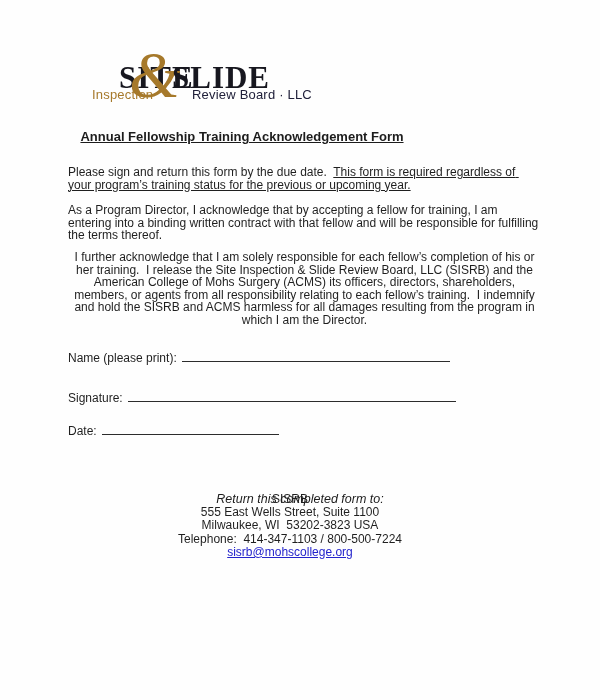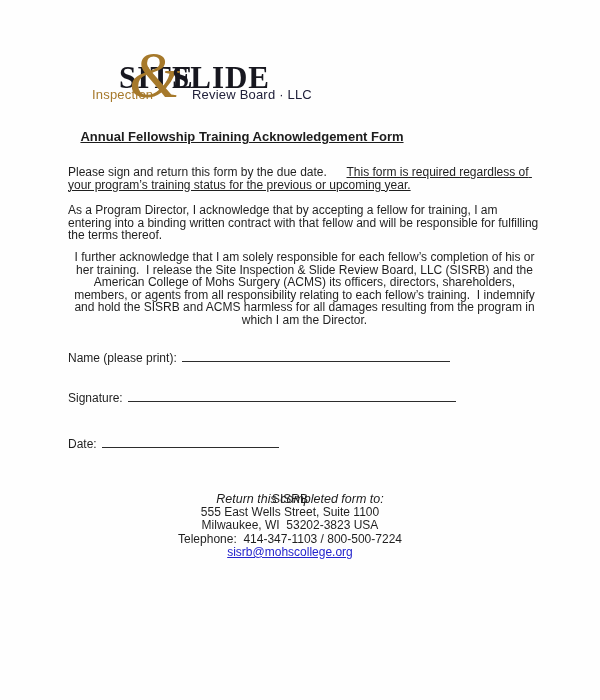--- a/index.html
+++ b/index.html
@@ -52,32 +52,32 @@
   
   .para {
     position:absolute; left:68px; width:473px;
     font-size:12px; line-height:12.6px;
     color:#1f1f1f;
     white-space:pre-wrap;
   }
   .para-1 { top:166px; }
   .para-2 { top:204px; }
   .para-3 { top:251px;text-align:center; }
-  .u { text-decoration:underline;margin-left:13px; }
+  .u { text-decoration:underline; }
 
   
   .field {
     position:absolute; left:68px;
     font-size:12px; line-height:14px;
     white-space:nowrap;
     color:#1f1f1f;
   }
   .field-name { top:350px; }
   .field-sig  { top:390px; }
-  .field-date { top:436px;text-align:center; }
+  .field-date { top:423px;text-align:center; }
   .fill-line {
     display:inline-block;
     border-bottom:1.3px solid #2c2c2c;
     height:12px;
     margin-left:5px;
     vertical-align:baseline;
   }
   .line-name { width:268px; }
   .line-sig  { width:328px; }
   .line-date { width:177px; }

